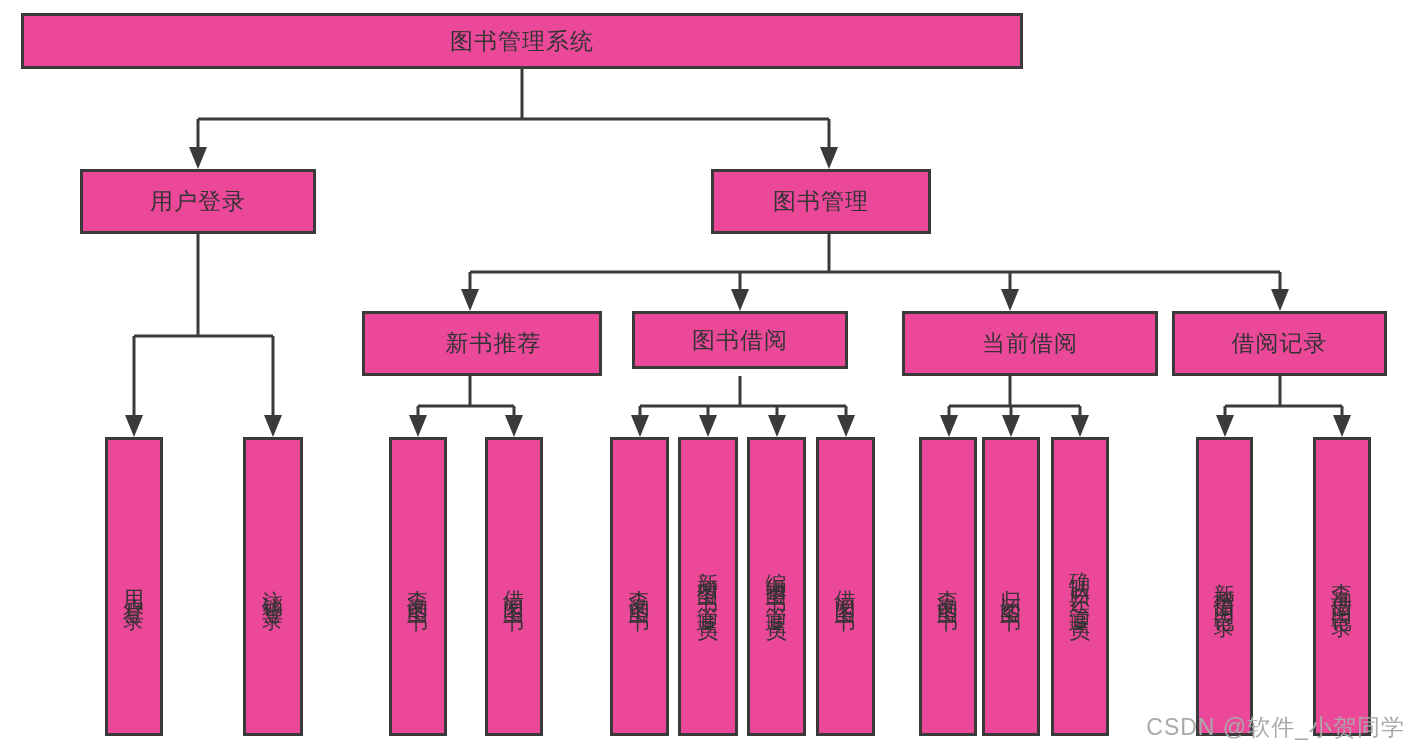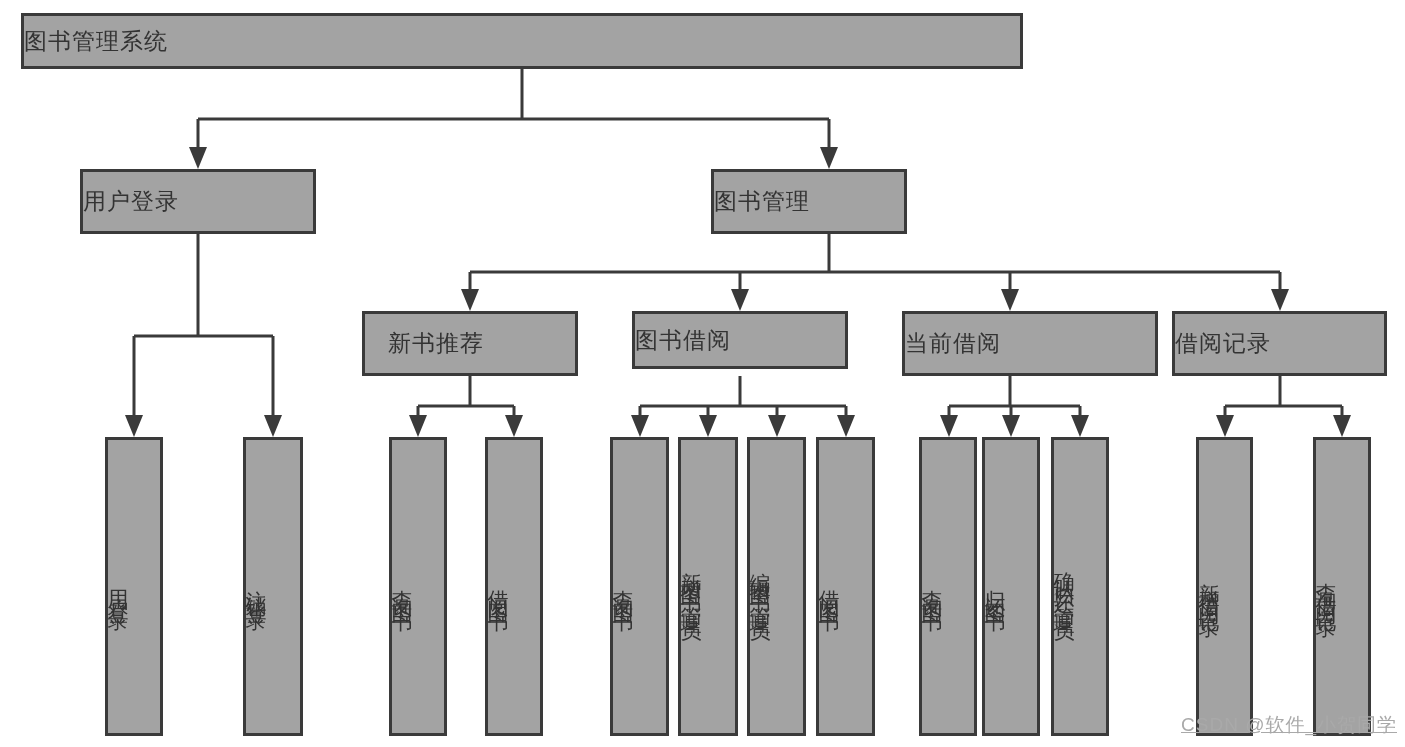--- a/index.html
+++ b/index.html
@@ -12,48 +12,47 @@
     overflow: hidden;
   }
   .connectors {
     position: absolute;
     left: 0; top: 0;
     width: 1405px; height: 747px;
   }
   .node {
     position: absolute;
     box-sizing: border-box;
-    background: #a3a3a3;
+    background: #ec4899;
     border: 3px solid #3a3a3a;
     display: flex;
     align-items: center;
-    justify-content: flex-start;
+    justify-content: center;
     color: #333333;
   }
   .node.h span {
     font-size: 23px;
     letter-spacing: 1px;
     white-space: nowrap;
   }
   .node.v span {
     writing-mode: vertical-rl;
     text-orientation: mixed;
     font-size: 21px;
     letter-spacing: 7px;
     line-height: 1;
   }
   .watermark {
     position: absolute;
-    right: 8px;
+    right: 0;
     top: 712px;
-    font-size: 19px;
+    font-size: 23px;
     color: #a9a9a9;
     letter-spacing: 1px;
     white-space: nowrap;
-    text-decoration: underline;
   }
 </style>
 </head>
 <body>
 
 <div class="stage">
 
   <svg class="connectors" width="1405" height="747" viewBox="0 0 1405 747" aria-hidden="true">
     <g stroke="#3a3a3a" stroke-width="3" fill="none">
 
@@ -97,25 +96,25 @@
     </g>
   </svg>
 
   <div class="node h" style="left:21px; top:13px; width:1002px; height:56px;">
     <span>图书管理系统</span>
   </div>
 
   <div class="node h" style="left:80px; top:169px; width:236px; height:65px;">
     <span>用户登录</span>
   </div>
-  <div class="node h" style="left:711px; top:169px; width:196px; height:65px;">
+  <div class="node h" style="left:711px; top:169px; width:220px; height:65px;">
     <span>图书管理</span>
   </div>
 
-  <div class="node h" style="left:362px; top:311px; width:216px; height:65px;padding-left:23px;">
+  <div class="node h" style="left:362px; top:311px; width:240px; height:65px;padding-left:23px;">
     <span>新书推荐</span>
   </div>
   <div class="node h" style="left:632px; top:311px; width:216px; height:58px;">
     <span>图书借阅</span>
   </div>
   <div class="node h" style="left:902px; top:311px; width:256px; height:65px;">
     <span>当前借阅</span>
   </div>
   <div class="node h" style="left:1172px; top:311px; width:215px; height:65px;">
     <span>借阅记录</span>

